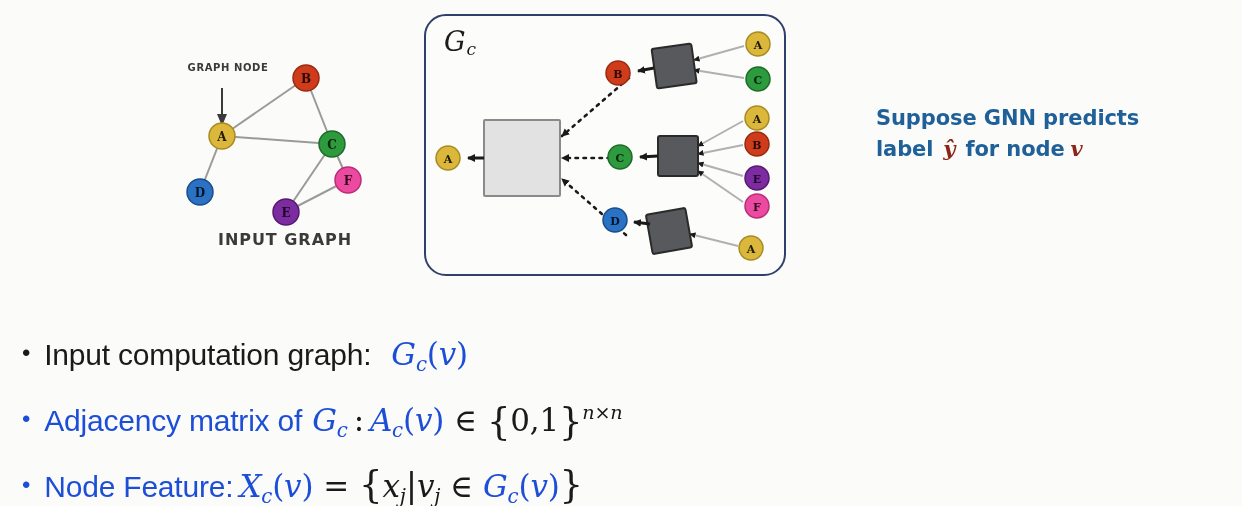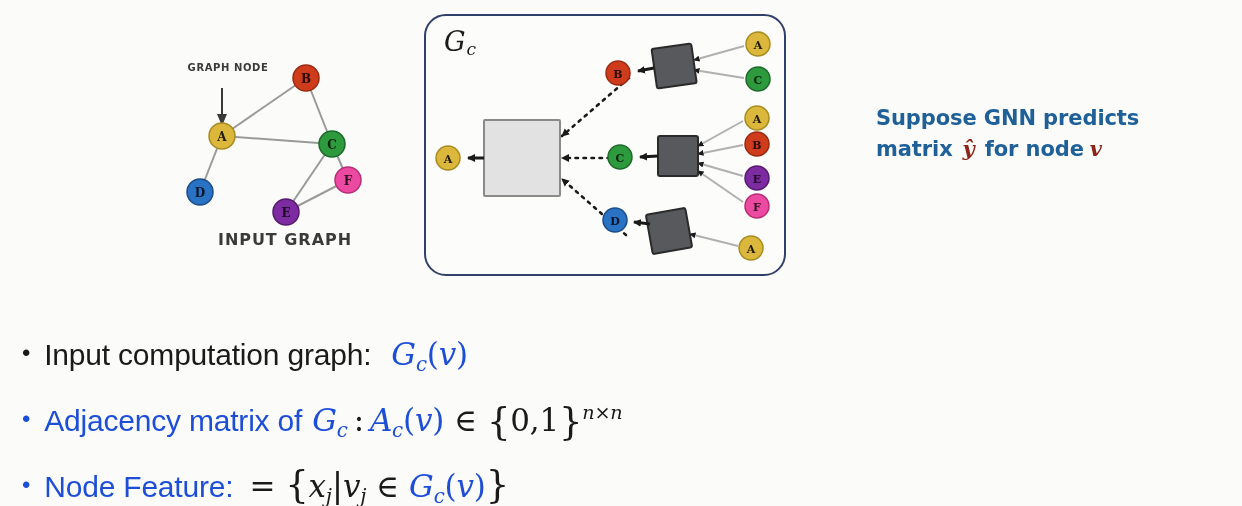--- a/index.html
+++ b/index.html
@@ -286,21 +286,21 @@
         <circle cx="189" cy="204" r="12" fill="#2a72c4" stroke="#1b4d88" stroke-width="1.5"></circle>
         <text x="189" y="209" text-anchor="middle" font-family="DejaVu Serif, serif" font-size="11" font-weight="bold" fill="#04152b">D</text>
         <circle cx="325" cy="232" r="12" fill="#dbb73c" stroke="#a88b20" stroke-width="1.5"></circle>
         <text x="325" y="237" text-anchor="middle" font-family="DejaVu Serif, serif" font-size="11" font-weight="bold" fill="#201a06">A</text>
       </g>
     </svg>
   </div>
 
   <div id="predict-text">
     <div>Suppose GNN predicts</div>
-    <div><span>matrix</span><span class="sp"></span><span class="mathred">ŷ</span><span class="sp"></span><span>for node</span><span class="sp-s"></span><span class="mathred">v</span></div>
+    <div><span>label</span><span class="sp"></span><span class="mathred">ŷ</span><span class="sp"></span><span>for node</span><span class="sp-s"></span><span class="mathred">v</span></div>
   </div>
 
   <div id="bullet-list">
 
     <div class="bullet-row">
       <span class="bullet-dot txt-black">•</span>
       <span class="bullet-text txt-black">Input computation graph:</span>
       <span class="sp"></span>
         <span class="sp"></span>
       <span class="m txt-red"><span>G</span><span class="sub">c</span><span class="paren">(</span><span>v</span><span class="paren">)</span></span>
@@ -318,20 +318,21 @@
       <span class="sp"></span>
       <span class="m upr txt-black">∈</span>
       <span class="sp"></span>
       <span class="m upr txt-black"><span class="brace">{</span><span>0,1</span><span class="brace">}</span><span class="sup" style="font-style:italic"><span>n</span><span style="font-style:normal">×</span><span>n</span></span></span>
     </div>
 
     <div class="bullet-row">
       <span class="bullet-dot txt-red">•</span>
       <span class="bullet-text txt-red">Node Feature:</span>
       <span class="sp-s"></span>
+      <span class="m txt-red"><span>X</span><span class="sub">c</span><span class="paren">(</span><span>v</span><span class="paren">)</span></span>
       <span class="sp"></span>
       <span class="m upr txt-black">=</span>
       <span class="sp"></span>
       <span class="brace txt-black">{</span>
       <span class="m txt-black"><span>x</span><span class="sub">j</span></span>
       <span class="vbar txt-black">|</span>
       <span class="m txt-black"><span>v</span><span class="sub">j</span></span>
       <span class="sp"></span>
       <span class="m upr txt-black">∈</span>
       <span class="sp"></span>

